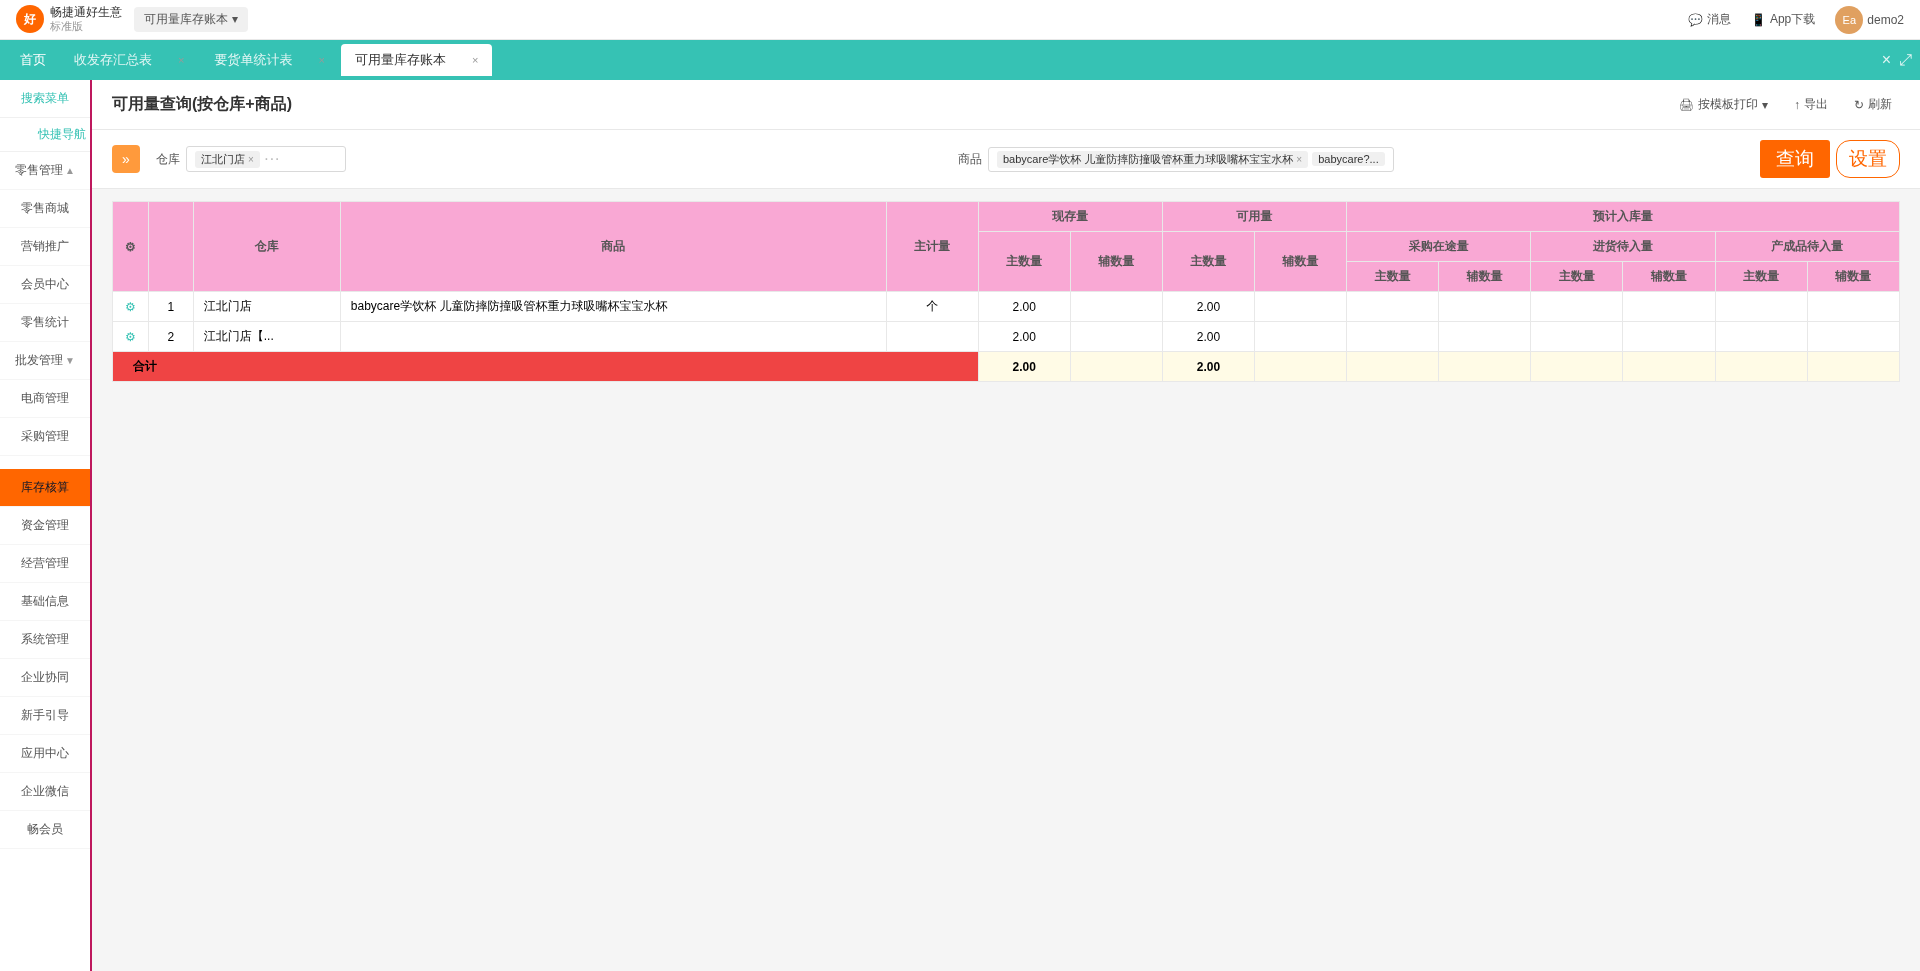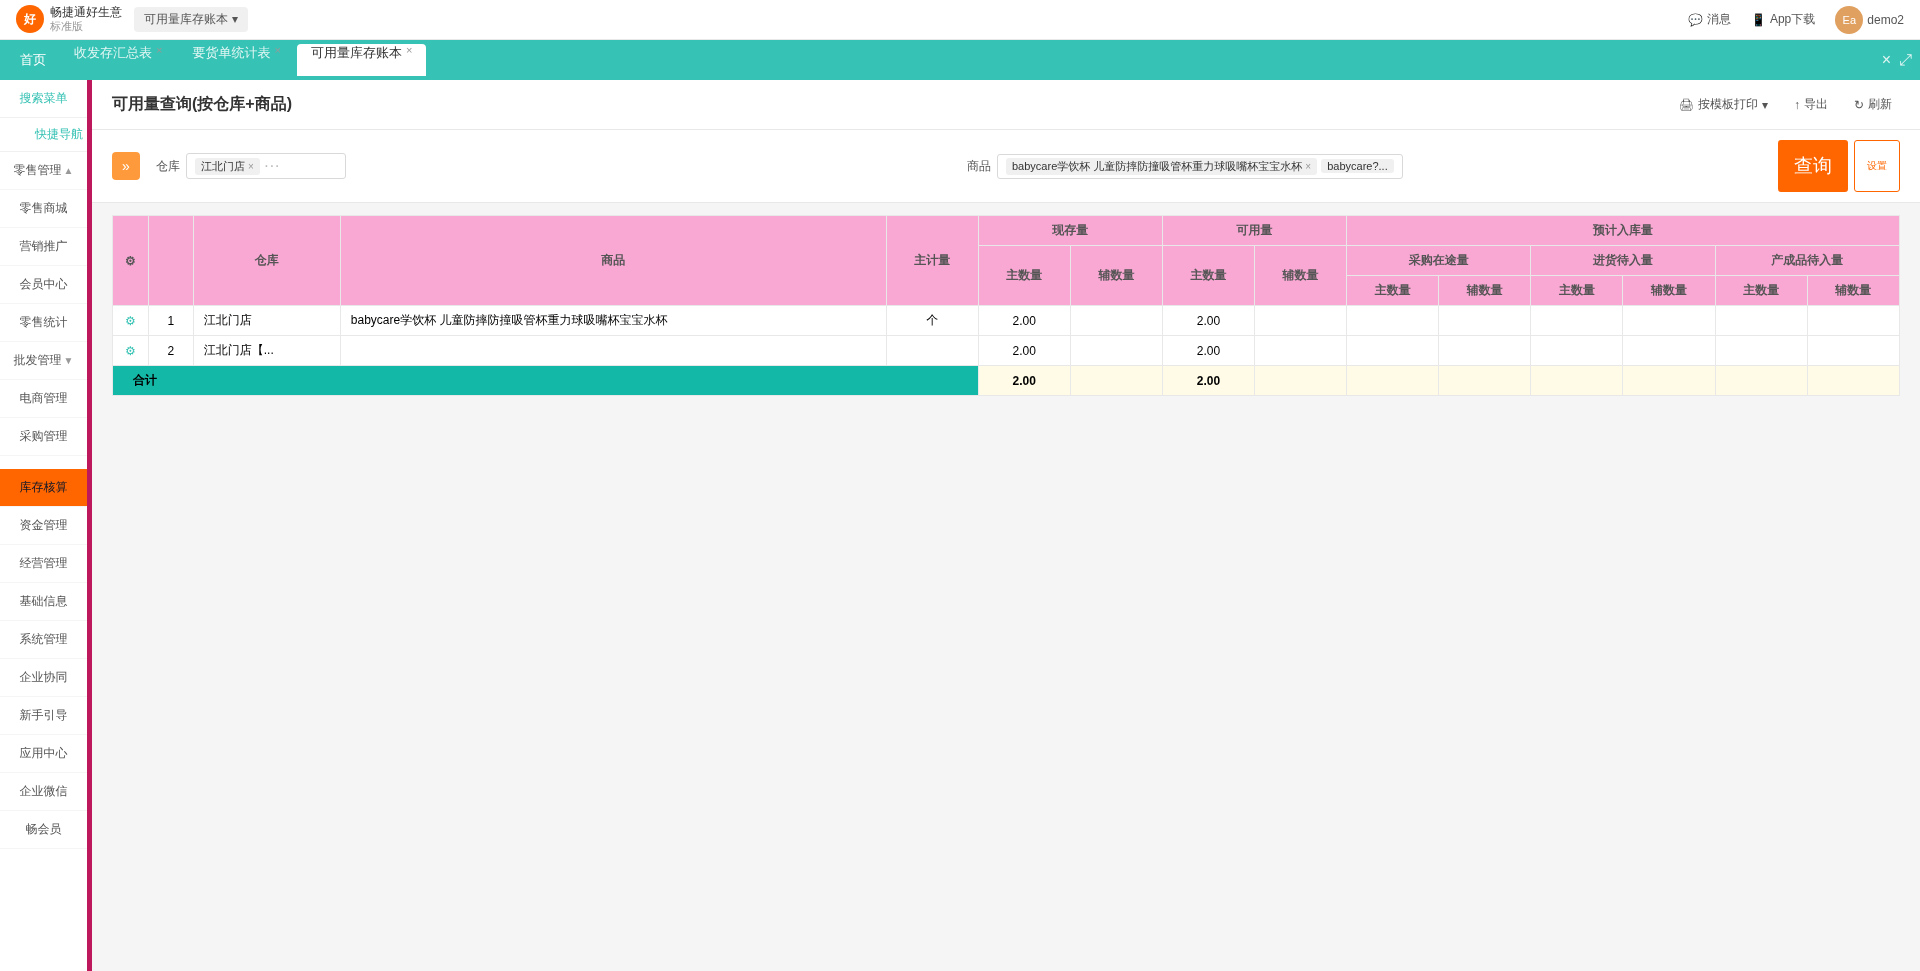--- a/index.html
+++ b/index.html
@@ -35,39 +35,39 @@
       height: 40px;
       background: #36c2b4;
       display: flex;
       align-items: center;
       padding: 0 8px;
       flex-shrink: 0;
       gap: 2px;
     }
     .nav-tab {
       height: 32px; padding: 0 14px;
-      display: flex; align-items: flex-start; gap: 2px;
+      display: flex; align-items: center; gap: 24px;
       border-radius: 4px 4px 0 0;
       font-size: 13px; cursor: pointer;
       color: rgba(255,255,255,0.85);
     }
     .nav-tab.active { background: #fff; color: #333; border-radius: 4px 4px 0 0; }
     .nav-tab .close { font-size: 11px; color: #999; cursor: pointer; margin-left: 2px; }
     .nav-tab.active .close { color: #999; }
     .nav-home { color: #fff; padding: 0 12px; font-size: 13px; cursor: pointer; }
     .nav-right { margin-left: auto; display: flex; align-items: center; gap: 8px; }
     .nav-icon-btn { color: rgba(255,255,255,0.85); cursor: pointer; font-size: 16px; }
 
     
     .main-layout { display: flex; flex: 1; overflow: hidden; }
 
     
     .sidebar {
       width: 92px; background: #fff;
-      border-right: 5px solid #be185d;
+      border-right: 2px solid #be185d;
       display: flex; flex-direction: column;
       overflow-y: auto; flex-shrink: 0;
     }
     .sidebar-search {
       padding: 10px 8px;
       font-size: 12px; color: #36c2b4;
       cursor: pointer; text-align: center;
       border-bottom: 1px solid #f0f0f0;
     }
     .sidebar-nav {
@@ -145,22 +145,22 @@
     .filter-tag .del { cursor: pointer; color: #999; font-size: 10px; }
     .filter-dots { color: #bbb; font-size: 16px; cursor: pointer; }
     .filter-btns { display: flex; gap: 6px; margin-left: auto; }
     .btn-query {
       background: #ff6600; color: #fff;
       border: none; border-radius: 3px;
       padding: 5px 16px; font-size: 19px; cursor: pointer;
     }
     .btn-settings {
       background: #fff; color: #ff6600;
-      border: 1px solid #ff6600; border-radius: 3px;
-      padding: 18px 12px; font-size: 10px; cursor: pointer;
+      border: 1px solid #ff6600; border-radius: 14px;
+      padding: 5px 12px; font-size: 19px; cursor: pointer;
     }
 
     
     .table-wrapper {
       flex: 1; overflow: auto; padding: 12px 20px;
     }
     .data-table {
       width: 100%; border-collapse: collapse;
       background: #fff; font-size: 12px;
       border: 1px solid #e8e8e8;
@@ -418,21 +418,21 @@
       <td></td>
       <td></td>
       <td></td>
       <td></td>
       <td></td>
       <td></td>
     </tr>
           </tbody>
         <tfoot>
           <tr class="footer-row">
-            <td colspan="5" style="text-align:left; padding-left:20px; background:#14b8a6;">合计</td>
+            <td colspan="5" style="text-align:left; padding-left:20px; background:#ef4444;">合计</td>
             <td>2.00</td>
             <td></td>
             <td>2.00</td>
             <td></td>
             <td></td>
             <td></td>
             <td></td>
             <td></td>
             <td></td>
             <td></td>

